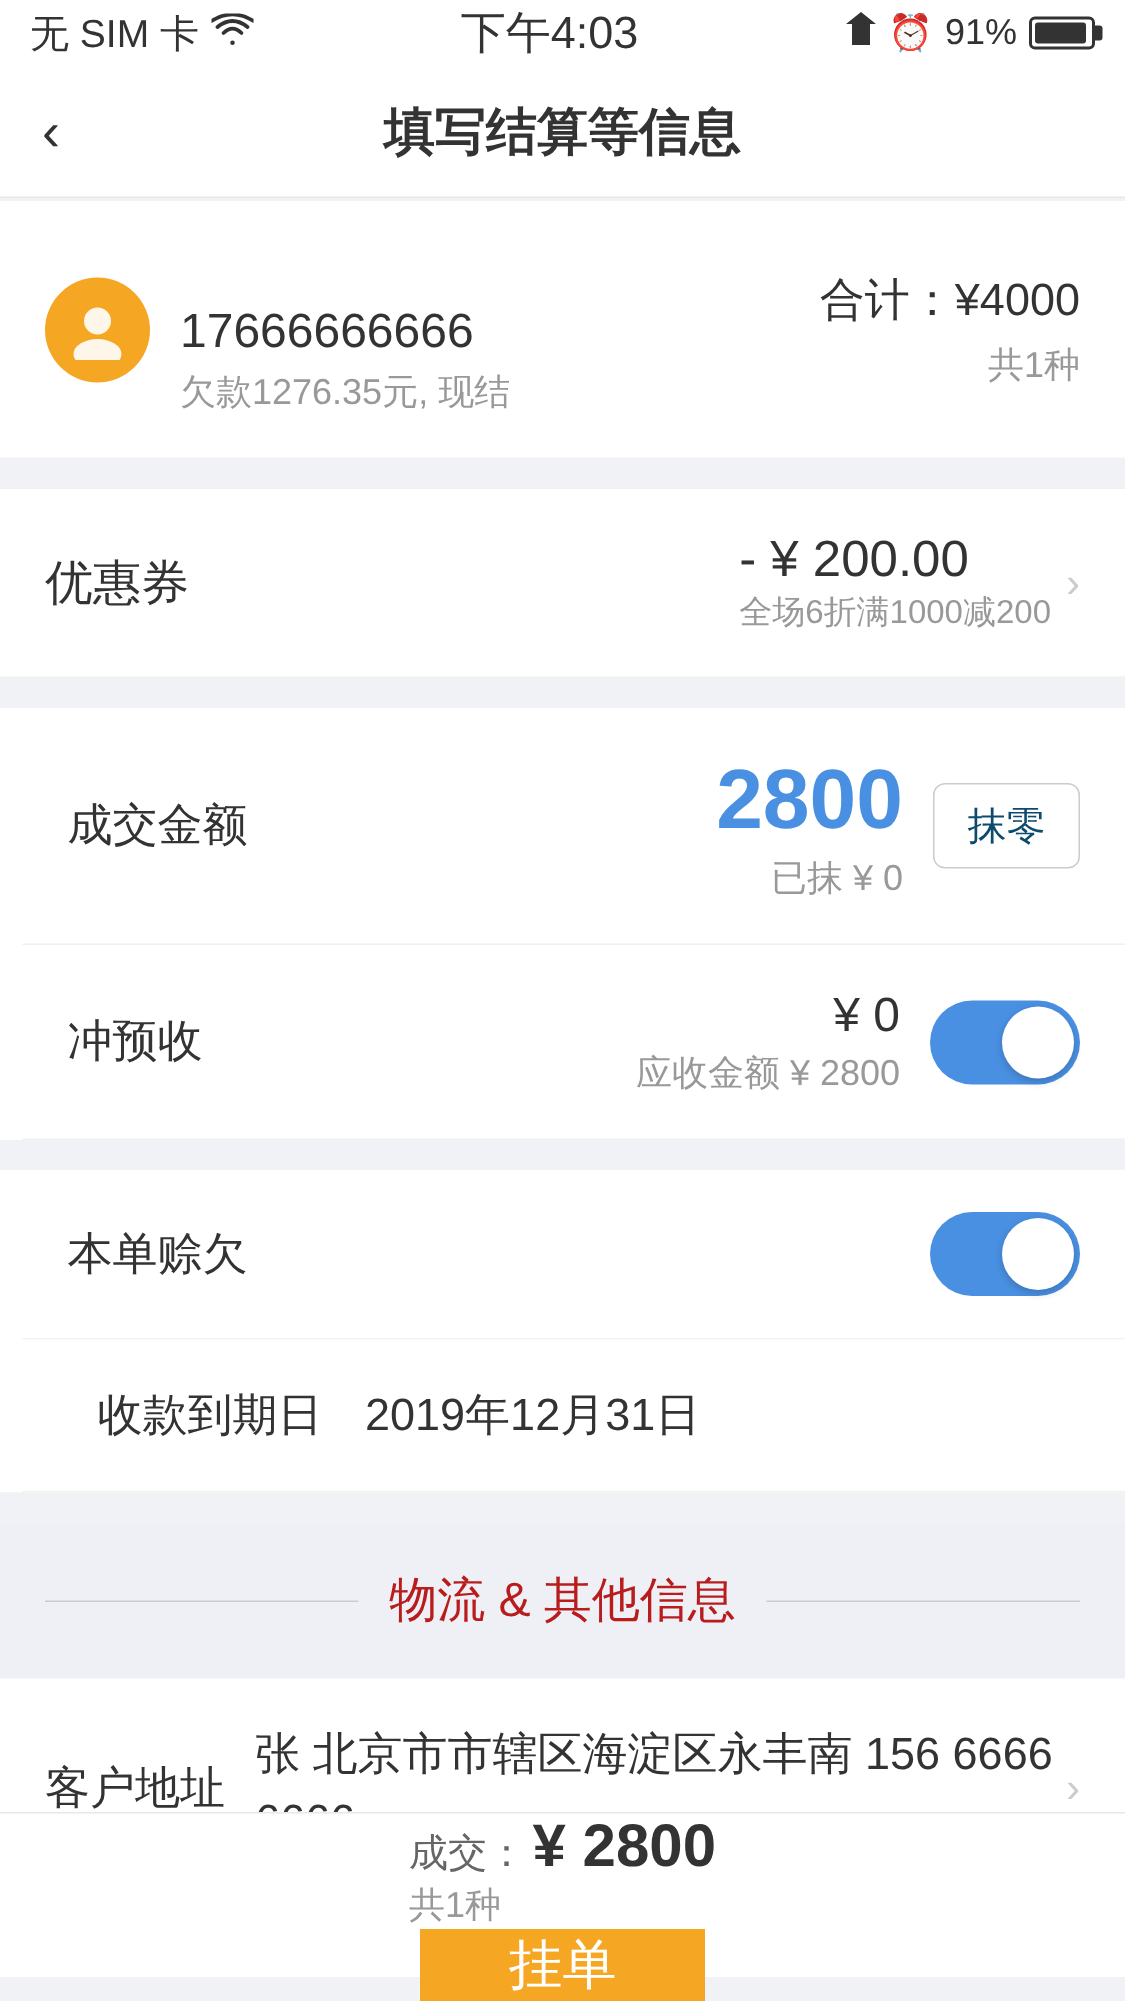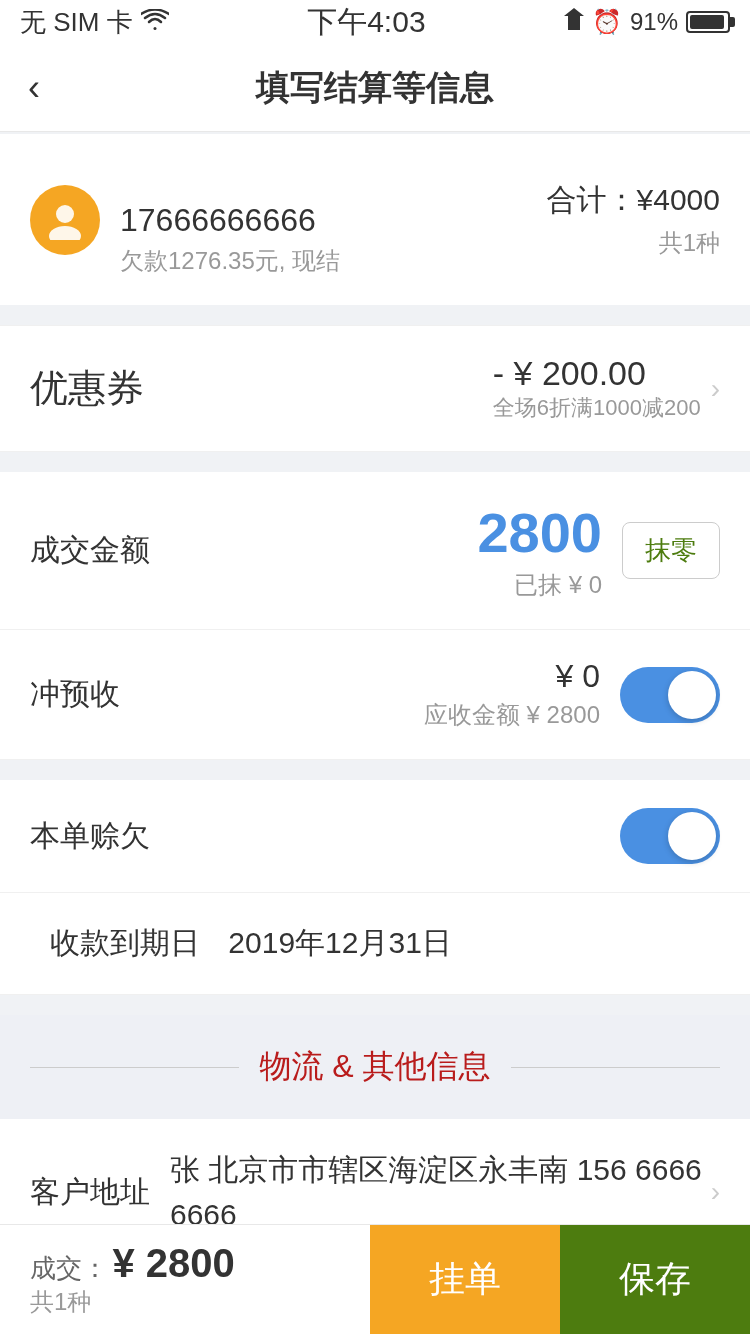--- a/index.html
+++ b/index.html
@@ -147,21 +147,21 @@
       background: #fff;
       padding: 28px 30px;
       display: flex;
       align-items: center;
       justify-content: space-between;
       margin-top: 20px;
       border-top: 1px solid #f0f0f0;
       border-bottom: 1px solid #f0f0f0;
     }
     .coupon-label {
-      font-size: 38px;
+      font-size: 32px;
       color: #333;
     }
     .coupon-right {
       display: flex;
       align-items: center;
       gap: 10px;
     }
     .coupon-discount {
       font-size: 34px;
       color: #333;
@@ -179,20 +179,21 @@
 
     
     .section-divider {
       height: 20px;
       background: #f0f2f5;
     }
 
     
     .form-section {
       background: #fff;
+      padding-left: 15px;
     }
 
     
     .form-row {
       display: flex;
       align-items: center;
       justify-content: space-between;
       padding: 28px 30px;
       border-bottom: 1px solid #f0f0f0;
     }
@@ -210,21 +211,21 @@
     .amount-value {
       font-size: 56px;
       font-weight: 600;
       color: #4a90e2;
     }
     .round-btn {
       border: 1px solid #ccc;
       border-radius: 8px;
       padding: 10px 22px;
       font-size: 26px;
-      color: #4d7c0f;
+      color: #0c4a6e;
       background: #fff;
       cursor: pointer;
     }
     .amount-sub {
       font-size: 24px;
       color: #999;
       text-align: right;
       margin-top: 4px;
     }
 
@@ -321,28 +322,29 @@
 
     
     .gray-area {
       background: #f0f2f5;
       height: 200px;
     }
 
     
     .bottom-bar {
       position: fixed;
-      bottom: 0;
+      bottom: 16px;
       left: 0;
       width: 750px;
       height: 110px;
       background: #fff;
       display: flex;
       align-items: center;
       border-top: 1px solid #e8e8e8;
+      flex-direction: column;
     }
     .bottom-summary {
       flex: 1;
       padding: 0 30px;
     }
     .bottom-summary .summary-main {
       font-size: 26px;
       color: #666;
     }
     .bottom-summary .summary-amount {

